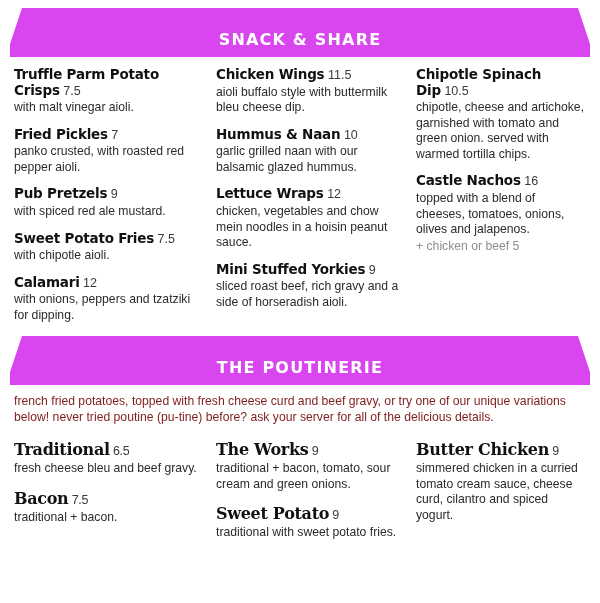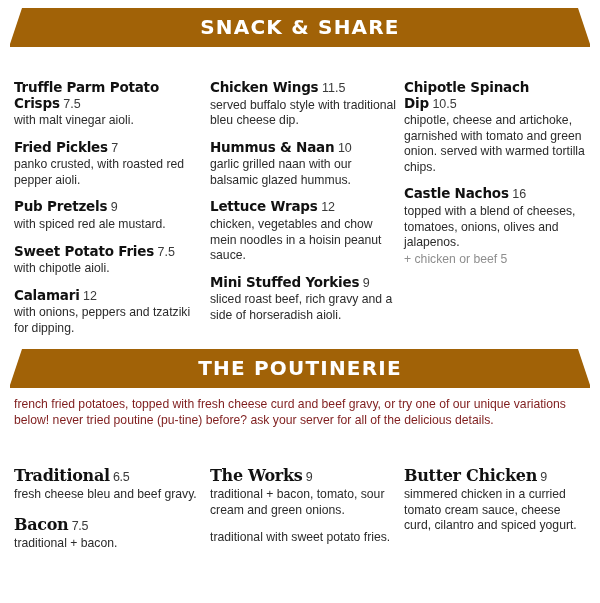--- a/index.html
+++ b/index.html
@@ -17,28 +17,28 @@
   .page {
     width: 600px;
     height: 603px;
     position: relative;
     box-sizing: border-box;
     padding: 0 10px;
   }
 
   
   .banner {
-    background: #a16207;
+    background: #d946ef;
     color: #ffffff;
     text-align: center;
     font-family: "DejaVu Sans", sans-serif;
     font-weight: bold;
-    font-size: 20px;
+    font-size: 16px;
     letter-spacing: 1.2px;
-    padding: 7px 0 8px 0;
+    padding: 22px 0 8px 0;
     margin: 8px 0 0 0;
     position: relative;
     text-transform: uppercase;
   }
   
   .banner::before,
   .banner::after {
     content: "";
     position: absolute;
     top: 0;
@@ -55,23 +55,22 @@
     right: 0;
     border-width: 36px 0 0 12px;
     border-color: transparent transparent transparent transparent;
     border-left-color: transparent;
     border-top-color: #ffffff;
   }
 
   
   .columns {
     display: flex;
-    gap: 4px;
+    gap: 10px;
     padding: 10px 4px 0 4px;
-    margin-top: 23px;
   }
   .col {
     flex: 1 1 0;
     min-width: 0;
   }
   .col-a { flex: 0 0 192px; }
   .col-b { flex: 0 0 190px; }
   .col-c { flex: 1 1 auto; }
 
   .item {
@@ -157,21 +156,21 @@
       </div>
       <div class="item">
         <div class="item-head">Calamari<span class="item-price">&nbsp;12</span></div>
         <div class="item-desc">with onions, peppers and tzatziki for dipping.</div>
       </div>
     </div>
 
     <div class="col col-b">
       <div class="item">
         <div class="item-head">Chicken Wings<span class="item-price">&nbsp;11.5</span></div>
-        <div class="item-desc">served buffalo style with traditional bleu cheese dip.</div>
+        <div class="item-desc">aioli buffalo style with buttermilk bleu cheese dip.</div>
       </div>
       <div class="item">
         <div class="item-head">Hummus &amp; Naan<span class="item-price">&nbsp;10</span></div>
         <div class="item-desc">garlic grilled naan with our balsamic glazed hummus.</div>
       </div>
       <div class="item">
         <div class="item-head">Lettuce Wraps<span class="item-price">&nbsp;12</span></div>
         <div class="item-desc">chicken, vegetables and chow mein noodles in a hoisin peanut sauce.</div>
       </div>
       <div class="item">
@@ -210,20 +209,21 @@
         <div class="item-desc">traditional + bacon.</div>
       </div>
     </div>
 
     <div class="col col-b">
       <div class="p-item">
         <div class="p-head">The Works<span class="p-price">&nbsp;9</span></div>
         <div class="item-desc">traditional + bacon, tomato, sour cream and green onions.</div>
       </div>
       <div class="p-item">
+        <div class="p-head">Sweet Potato<span class="p-price">&nbsp;9</span></div>
         <div class="item-desc">traditional with sweet potato fries.</div>
       </div>
     </div>
 
     <div class="col col-c">
       <div class="p-item">
         <div class="p-head">Butter Chicken<span class="p-price">&nbsp;9</span></div>
         <div class="item-desc">simmered chicken in a curried tomato cream sauce, cheese curd, cilantro and spiced yogurt.</div>
       </div>
     </div>

